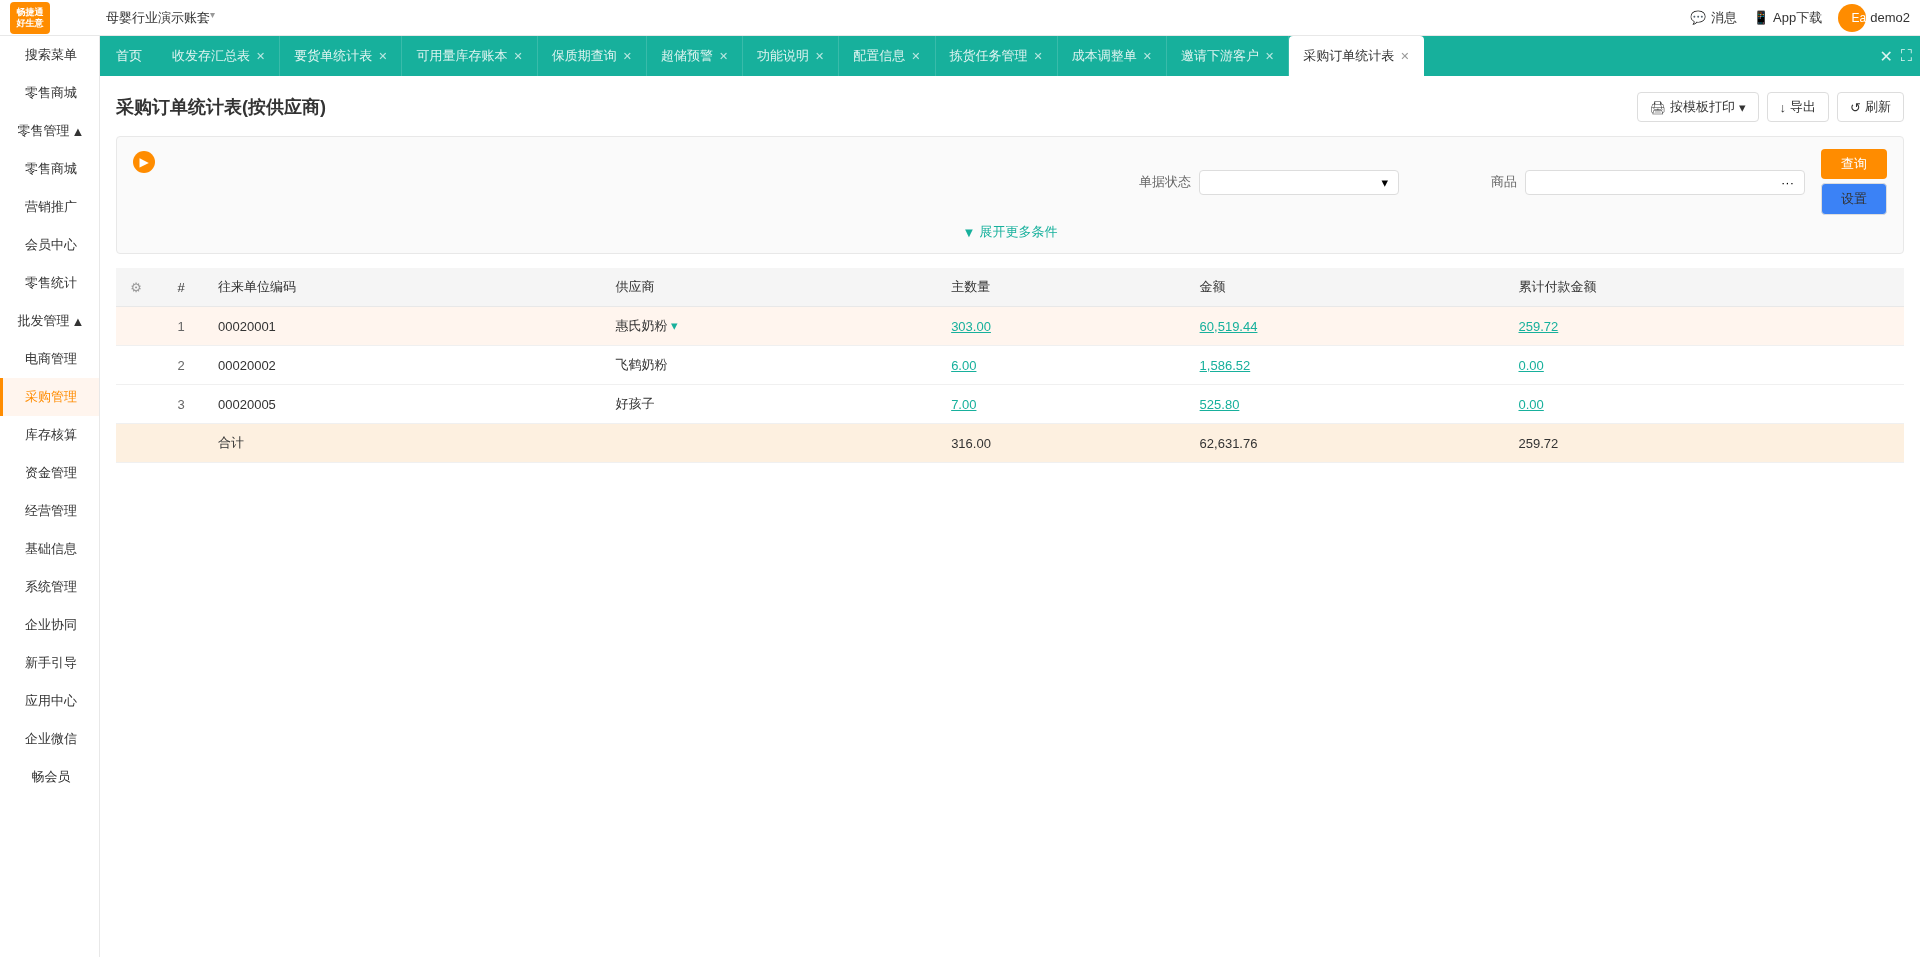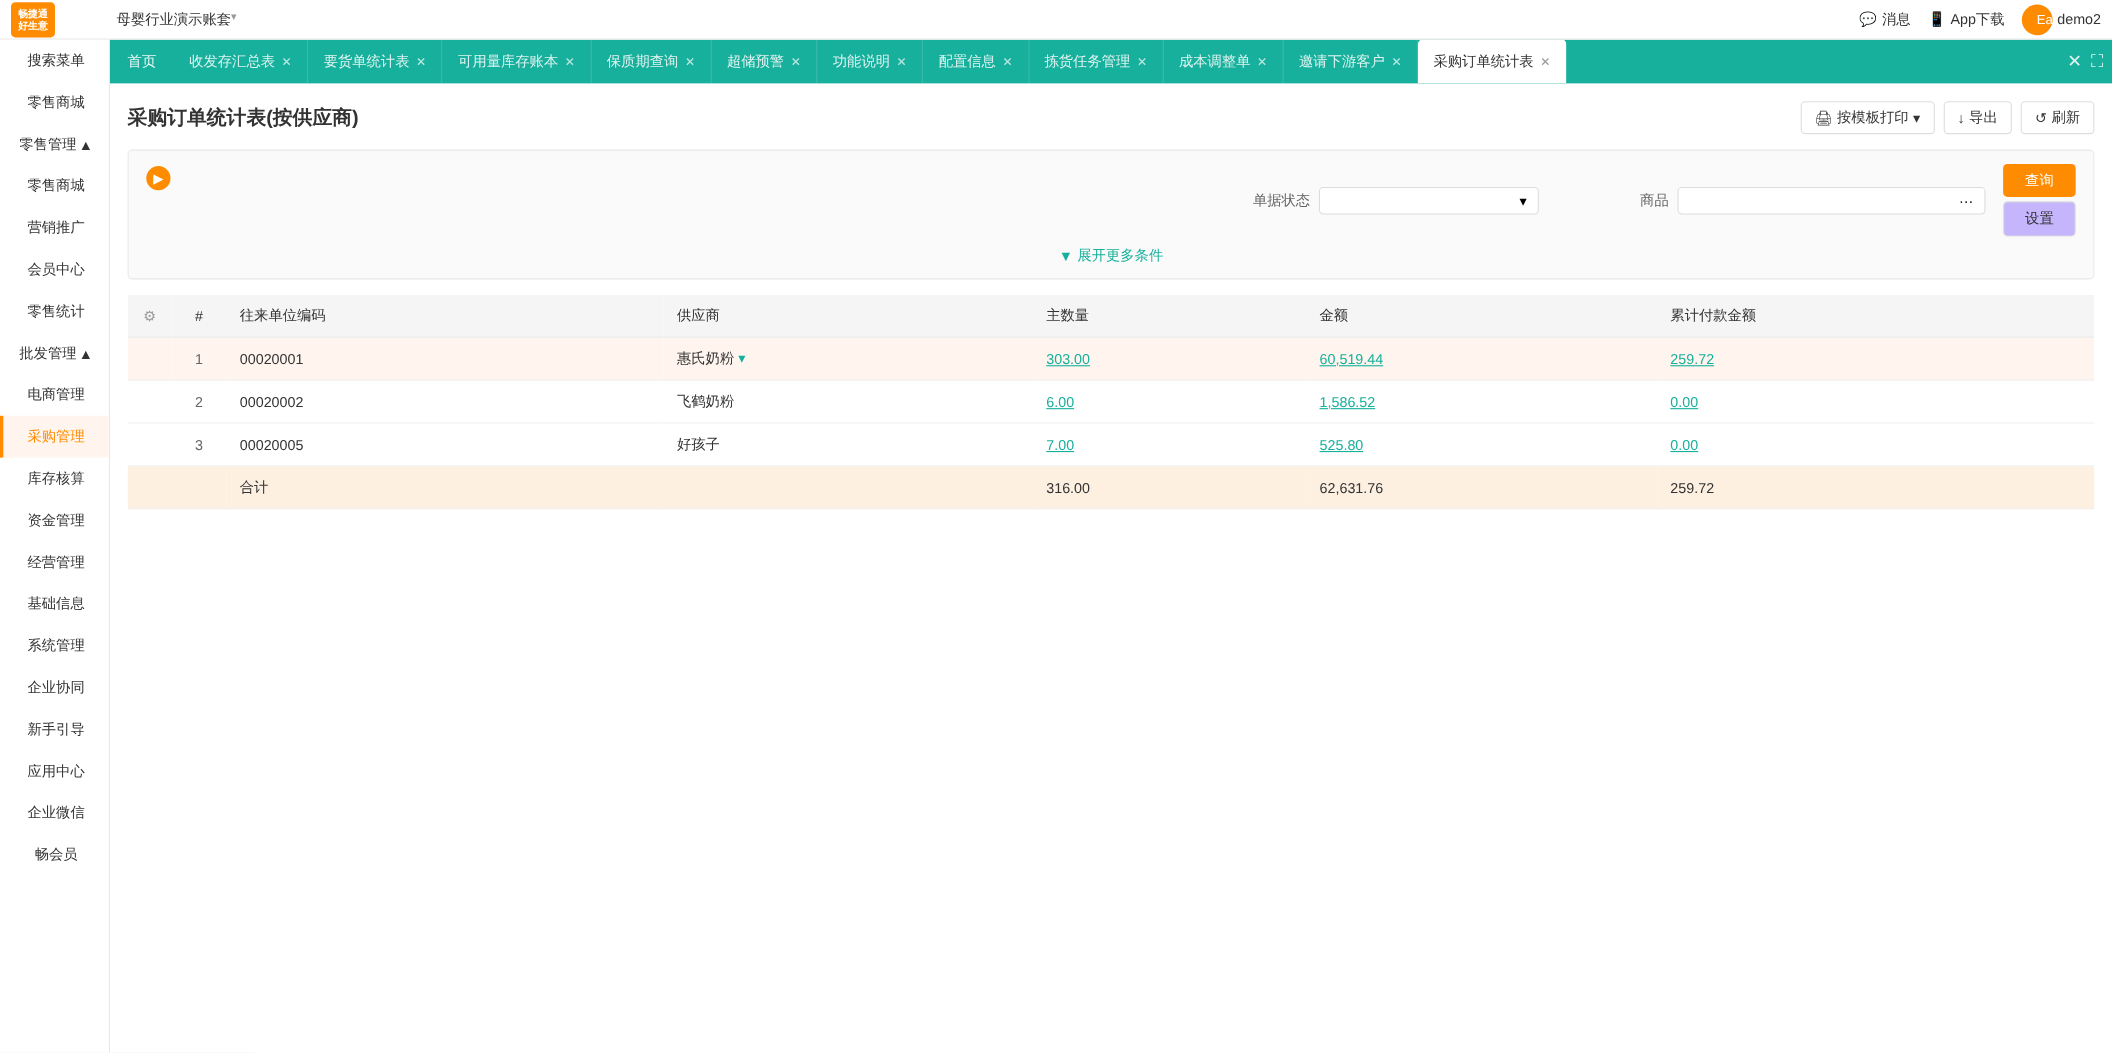--- a/index.html
+++ b/index.html
@@ -57,21 +57,21 @@
     .filter-item { display: flex; align-items: center; gap: 8px; }
     .filter-label { color: #666; font-size: 13px; white-space: nowrap; }
     .filter-shortcuts { display: flex; gap: 4px; }
     .filter-shortcut { padding: 2px 8px; border-radius: 3px; cursor: pointer; font-size: 13px; color: #333; }
     .date-range { font-size: 13px; color: #666; margin-left: 8px; }
     .custom-tag { background: #fff5ee; color: #ff8c00; border: 1px solid #ffcba0; border-radius: 3px; padding: 1px 6px; font-size: 12px; }
     .filter-select { display: flex; align-items: center; gap: 4px; border: 1px solid #ddd; border-radius: 4px; padding: 4px 10px; min-width: 200px; cursor: pointer; background: #fff; }
     .filter-input { display: flex; align-items: center; gap: 4px; border: 1px solid #ddd; border-radius: 4px; padding: 4px 10px; min-width: 200px; cursor: pointer; background: #fff; }
     .expand-more { display: flex; align-items: center; justify-content: center; gap: 4px; color: #17b09c; cursor: pointer; font-size: 13px; margin-top: 8px; }
     .btn-query { background: #ff8c00; color: white; border: none; border-radius: 4px; padding: 6px 20px; cursor: pointer; font-size: 13px; margin-left: auto; }
-    .btn-settings { background: #c4b5fd; color: #333; border: 1px solid #ddd; border-radius: 4px; padding: 6px 14px; cursor: pointer; font-size: 13px; }
+    .btn-settings { background: #3b82f6; color: #333; border: 1px solid #ddd; border-radius: 4px; padding: 6px 14px; cursor: pointer; font-size: 13px; }
     .filter-right { display: flex; flex-direction: column; gap: 4px; margin-left: auto; }
     
     
     .table-container { flex: 1; overflow: auto; }
     table { width: 100%; border-collapse: collapse; }
     thead tr { background: #f5f5f5; }
     th { padding: 10px 12px; text-align: left; color: #333; font-weight: normal; border-bottom: 1px solid #e8e8e8; white-space: nowrap; }
     td { padding: 10px 12px; border-bottom: 1px solid #f0f0f0; color: #333; }
     tr.row-highlighted { background: #fff5ee; }
     .link-text { color: #17b09c; text-decoration: underline; cursor: pointer; }

